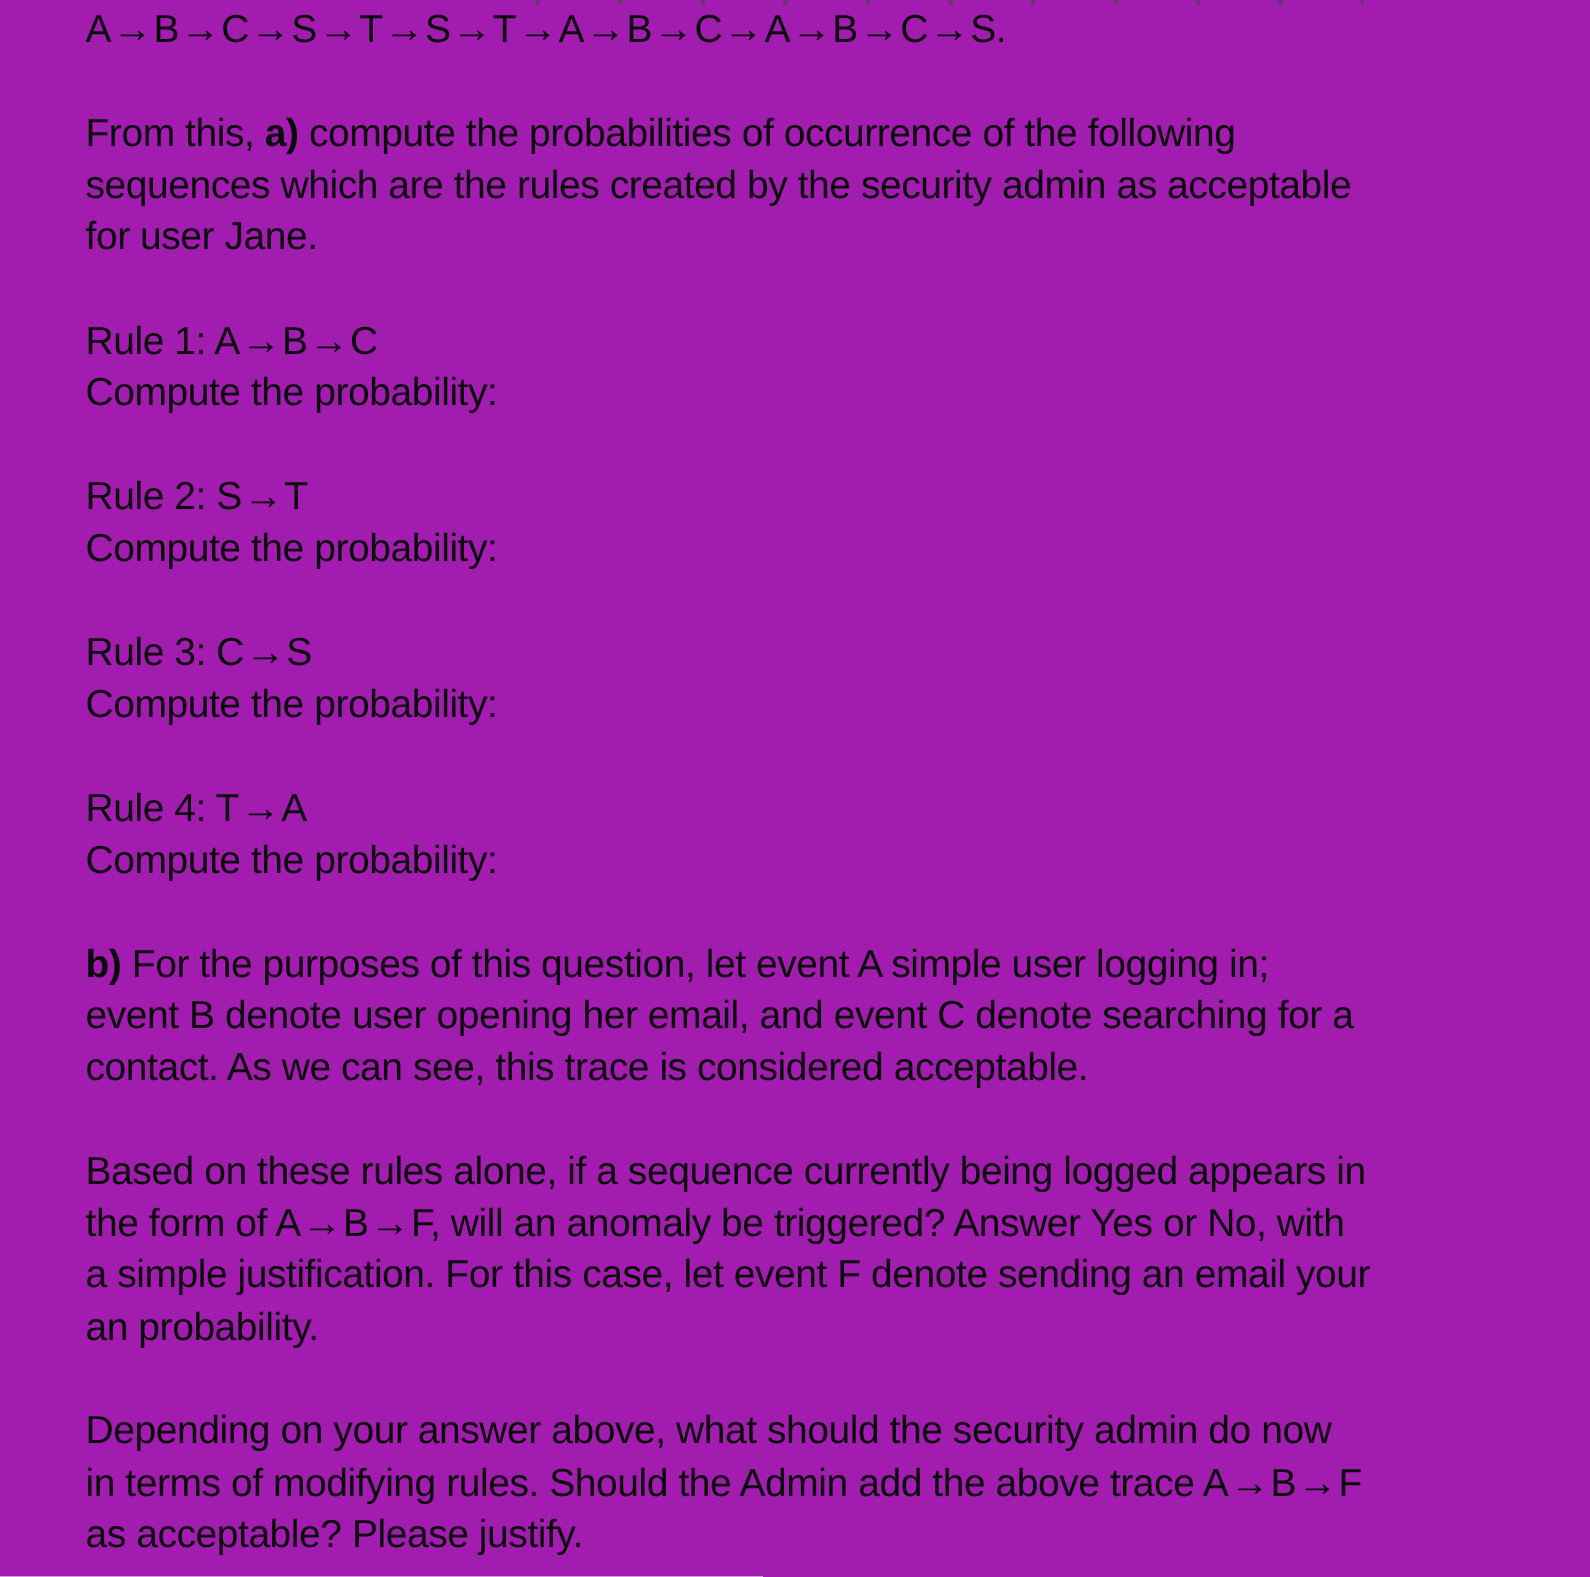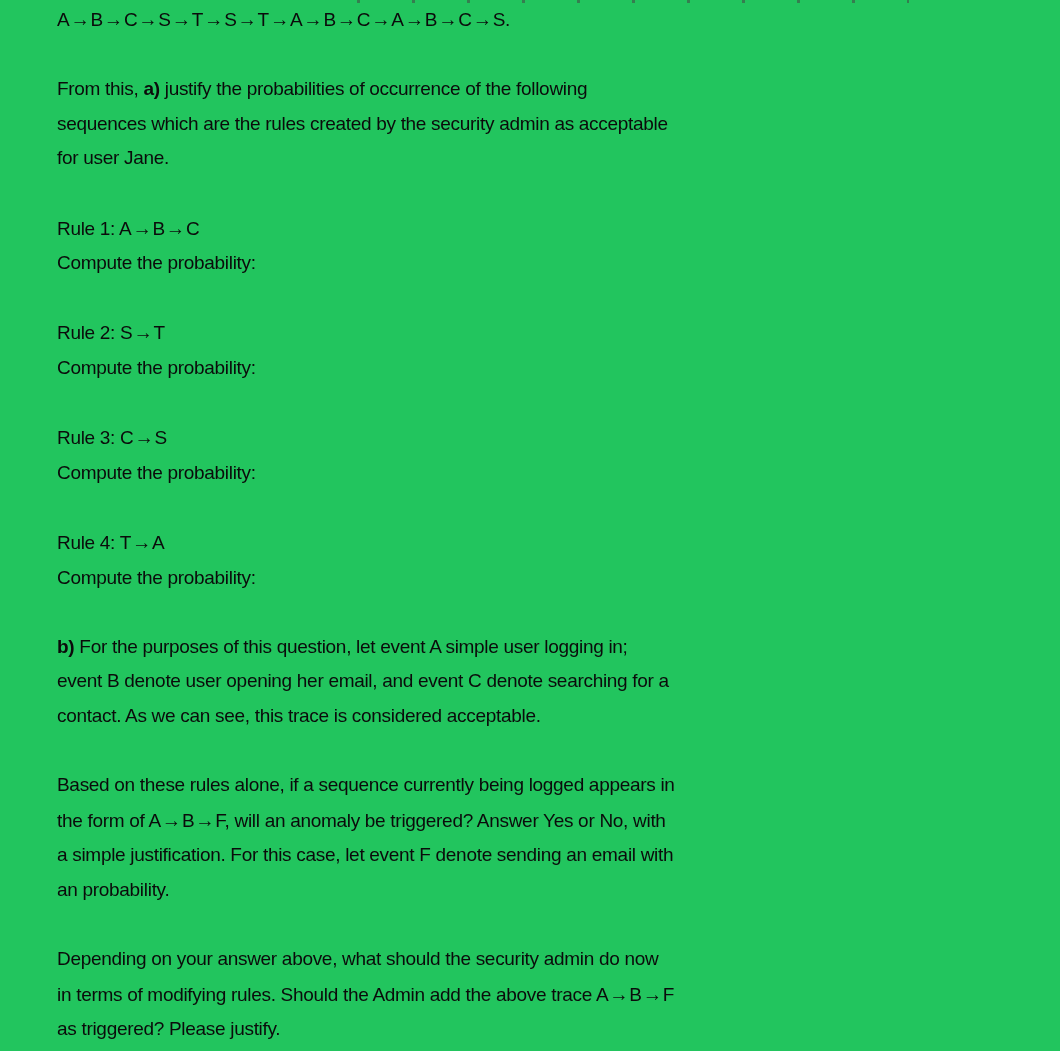--- a/index.html
+++ b/index.html
@@ -5,24 +5,24 @@
 <style>
   html, body {
     margin: 0;
     padding: 0;
     background: #ffffff;
   }
   .page {
     position: relative;
     width: 1060px;
     height: 1051px;
-    background: #22c55e;
+    background: #a21caf;
     overflow: hidden;
     font-family: "Liberation Sans", "DejaVu Sans", sans-serif;
-    font-size: 19px;
+    font-size: 26px;
     line-height: 34.6px;
     color: #0b0b0b;
     letter-spacing: -0.3px;
     box-sizing: border-box;
     padding: 2px 40px 0 57px;
   }
   .block { margin: 0 0 34.6px 0; }
   .block:last-child { margin-bottom: 16px; }
   .line { white-space: nowrap; }
   .b { font-weight: bold; }
@@ -47,21 +47,21 @@
 
 <main class="page">
 
   <div class="crop-artifact"></div>
 
   <div class="block">
     <div class="line">A<span class="arw">→</span>B<span class="arw">→</span>C<span class="arw">→</span>S<span class="arw">→</span>T<span class="arw">→</span>S<span class="arw">→</span>T<span class="arw">→</span>A<span class="arw">→</span>B<span class="arw">→</span>C<span class="arw">→</span>A<span class="arw">→</span>B<span class="arw">→</span>C<span class="arw">→</span>S.</div>
   </div>
 
   <div class="block">
-    <div class="line"><span>From this, </span><span class="b">a)</span><span> justify the probabilities of occurrence of the following</span></div>
+    <div class="line"><span>From this, </span><span class="b">a)</span><span> compute the probabilities of occurrence of the following</span></div>
     <div class="line">sequences which are the rules created by the security admin as acceptable</div>
     <div class="line">for user Jane.</div>
   </div>
 
   <div class="block">
     <div class="line">Rule 1: A<span class="arw">→</span>B<span class="arw">→</span>C</div>
     <div class="line">Compute the probability:</div>
   </div>
 
   <div class="block">
@@ -81,23 +81,23 @@
 
   <div class="block">
     <div class="line"><span class="b">b)</span><span> For the purposes of this question, let event A simple user logging in;</span></div>
     <div class="line">event B denote user opening her email, and event C denote searching for a</div>
     <div class="line">contact. As we can see, this trace is considered acceptable.</div>
   </div>
 
   <div class="block">
     <div class="line">Based on these rules alone, if a sequence currently being logged appears in</div>
     <div class="line">the form of A<span class="arw">→</span>B<span class="arw">→</span>F, will an anomaly be triggered? Answer Yes or No, with</div>
-    <div class="line">a simple justification. For this case, let event F denote sending an email with</div>
+    <div class="line">a simple justification. For this case, let event F denote sending an email your</div>
     <div class="line">an probability.</div>
   </div>
 
   <div class="block">
     <div class="line">Depending on your answer above, what should the security admin do now</div>
     <div class="line">in terms of modifying rules. Should the Admin add the above trace A<span class="arw">→</span>B<span class="arw">→</span>F</div>
-    <div class="line">as triggered? Please justify.</div>
+    <div class="line">as acceptable? Please justify.</div>
   </div>
 
 </main>
 
 </body></html>

